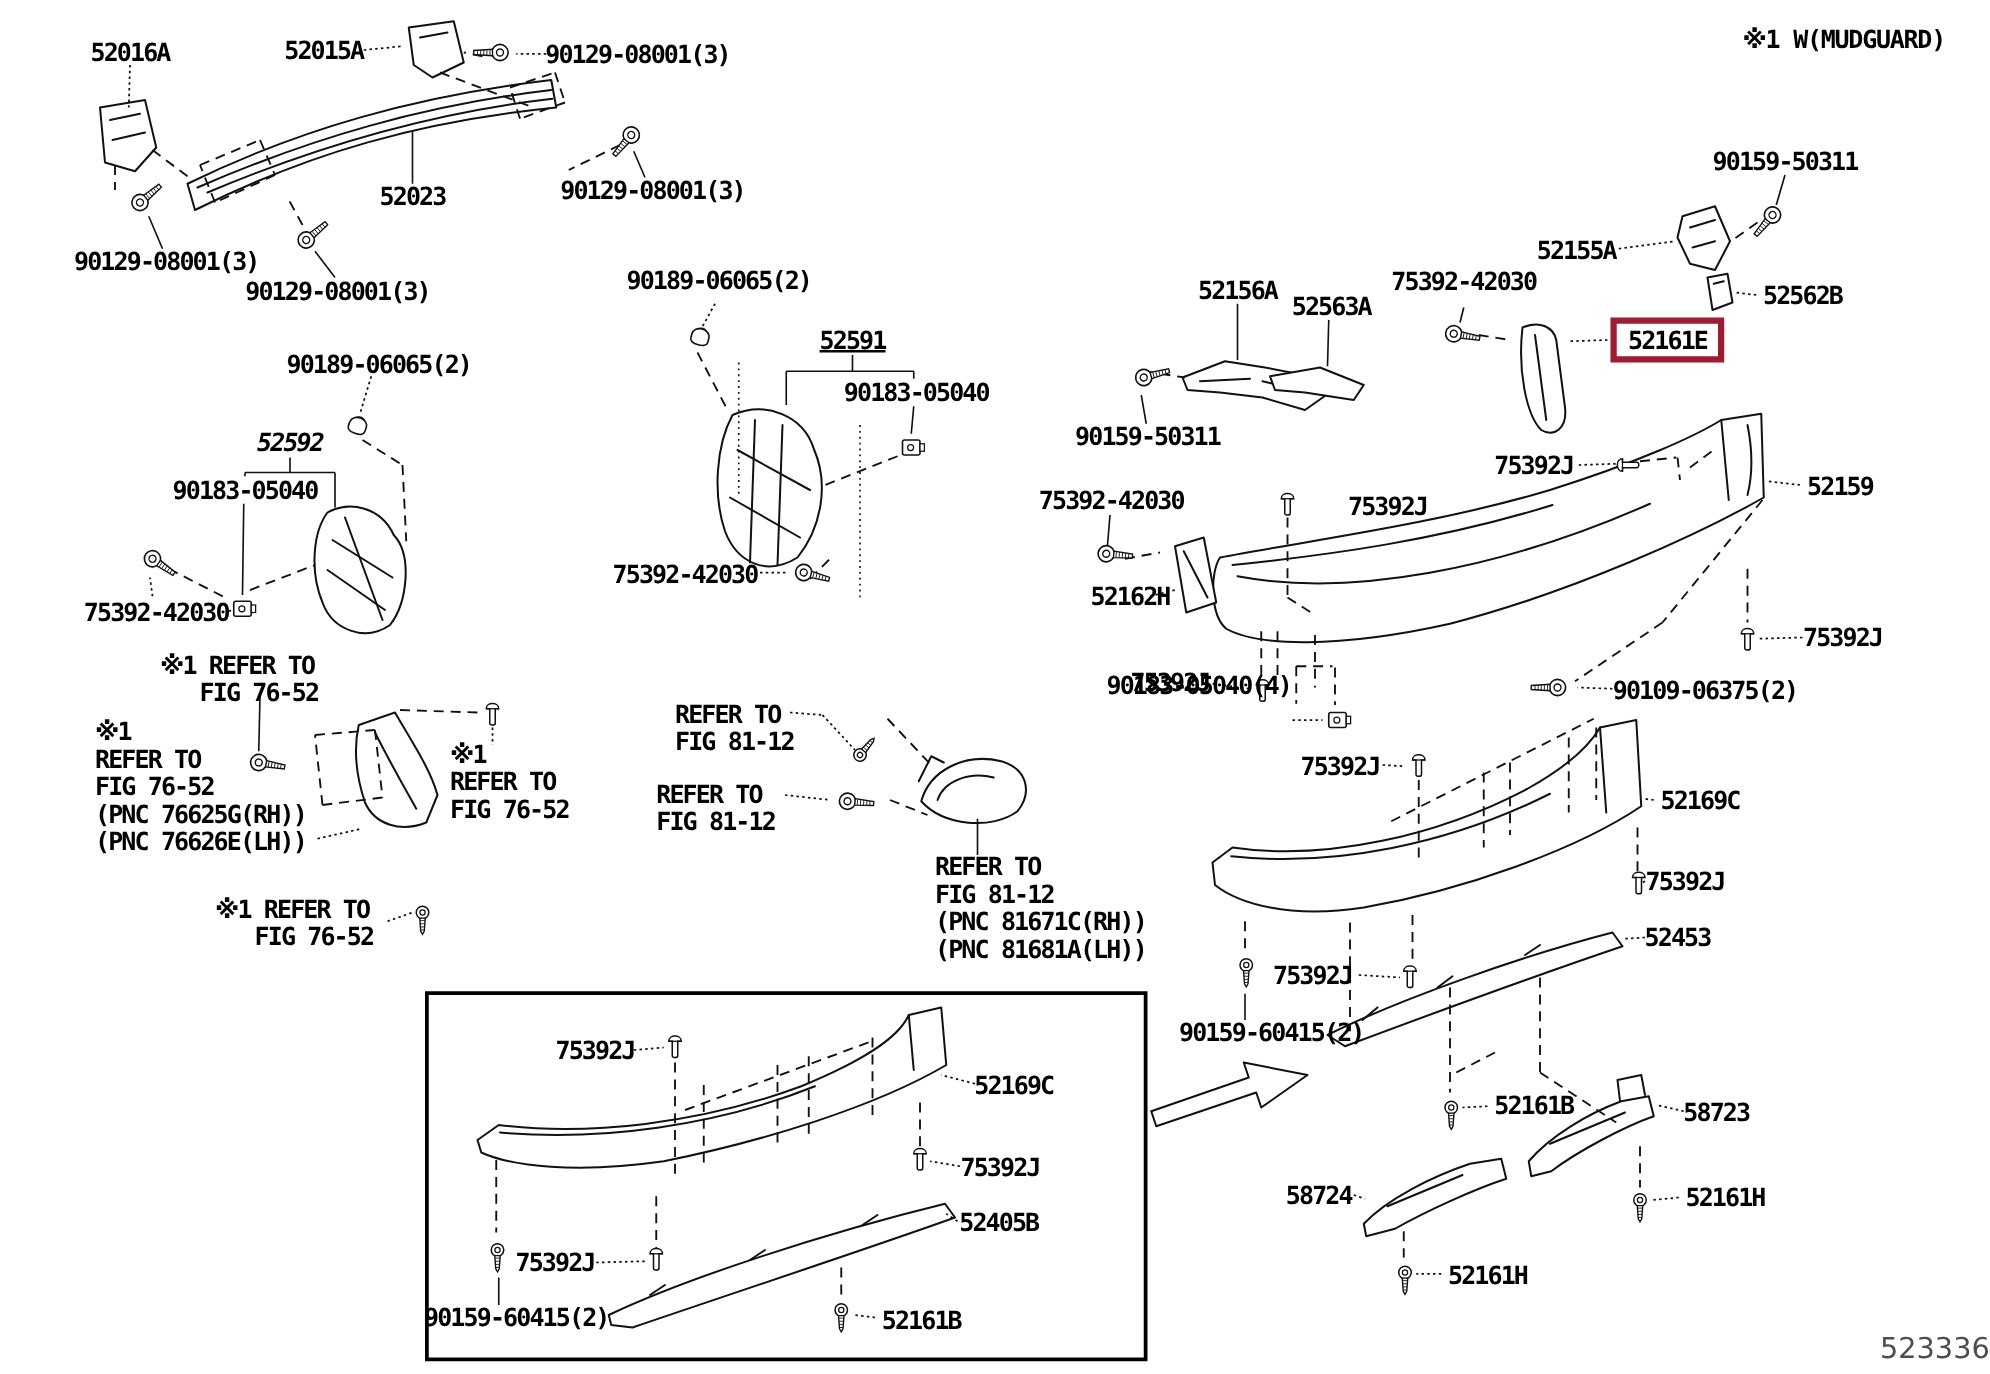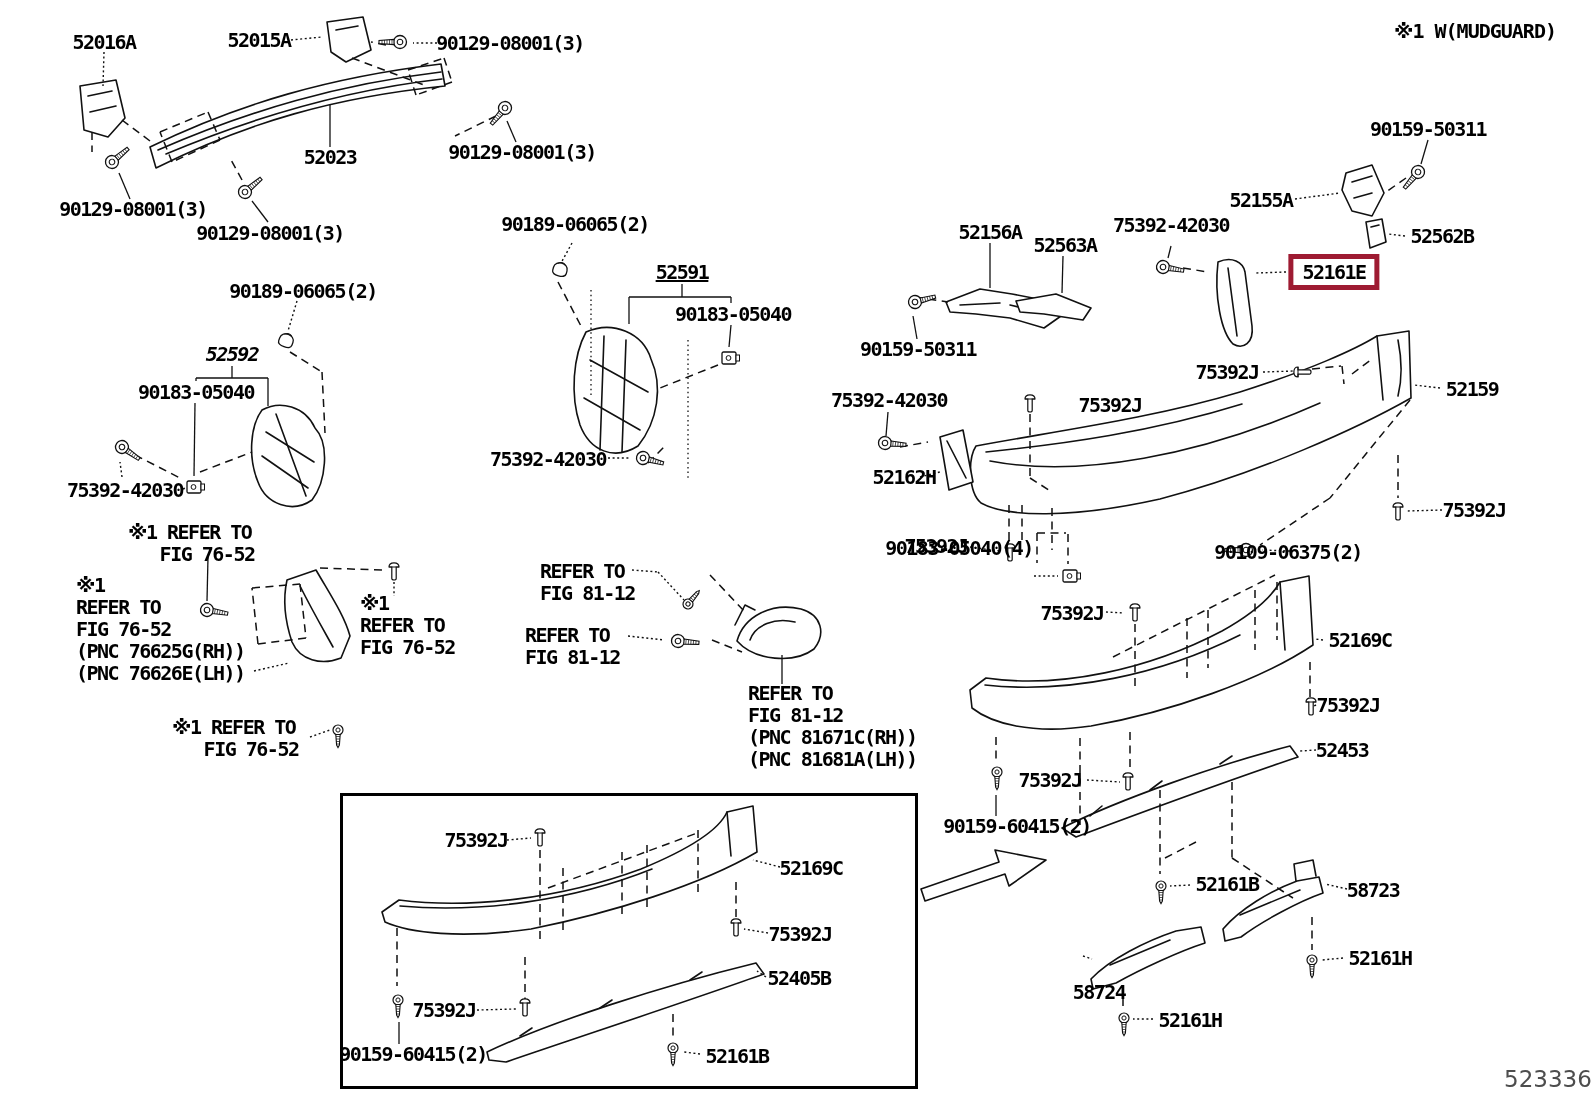--- a/index.html
+++ b/index.html
@@ -499,29 +499,29 @@
       <div class="lbl part hl" style="border-color: rgb(158, 27, 50); left: 1334px; top: 272px;">52161E</div>
       <div class="lbl part" style="left: 889px; top: 400px;">75392-42030</div>
       <div class="lbl part" style="left: 1110px; top: 405px;">75392J</div>
       <div class="lbl part" style="left: 886px; top: 477px; margin-left: 18px;">52162H</div>
       <div class="lbl part" style="left: 936px; top: 546px;">75392J</div>
       <div class="lbl part" style="left: 959px; top: 548px;">90183-05040(4)</div>
       <div class="lbl part" style="left: 1072px; top: 613px;">75392J</div>
       <div class="lbl part" style="left: 1227px; top: 372px;">75392J</div>
       <div class="lbl part" style="left: 1472px; top: 389px;">52159</div>
       <div class="lbl part" style="left: 1474px; top: 510px;">75392J</div>
-      <div class="lbl part" style="left: 1288px; top: 552px;">90109-06375(2)</div>
+      <div class="lbl part" style="left: 1364px; top: 552px;">90109-06375(2)</div>
       <div class="lbl part" style="left: 1360px; top: 640px;">52169C</div>
       <div class="lbl part" style="left: 1348px; top: 705px;">75392J</div>
       <div class="lbl part" style="left: 1342px; top: 750px;">52453</div>
       <div class="lbl part" style="left: 1050px; top: 780px;">75392J</div>
       <div class="lbl part" style="left: 1017px; top: 826px;">90159-60415(2)</div>
       <div class="lbl part" style="left: 1227px; top: 884px;">52161B</div>
       <div class="lbl part" style="left: 1373px; top: 890px;">58723</div>
-      <div class="lbl part" style="left: 1055px; top: 992px; margin-left: 44px;">58724</div>
+      <div class="lbl part" style="left: 1055px; top: 956px;">58724</div>
       <div class="lbl part" style="left: 1380px; top: 958px;">52161H</div>
       <div class="lbl part" style="left: 1190px; top: 1020px;">52161H</div>
       <div class="lbl part" style="left: 476px; top: 840px;">75392J</div>
       <div class="lbl part" style="left: 811px; top: 868px;">52169C</div>
       <div class="lbl part" style="left: 800px; top: 934px;">75392J</div>
       <div class="lbl part" style="left: 799px; top: 978px;">52405B</div>
       <div class="lbl part" style="left: 444px; top: 1010px;">75392J</div>
       <div class="lbl part" style="left: 413px; top: 1054px;">90159-60415(2)</div>
       <div class="lbl part" style="left: 737px; top: 1056px;">52161B</div>
       <div class="lbl note" style="left: 128px; top: 521px;">※1 REFER TO

